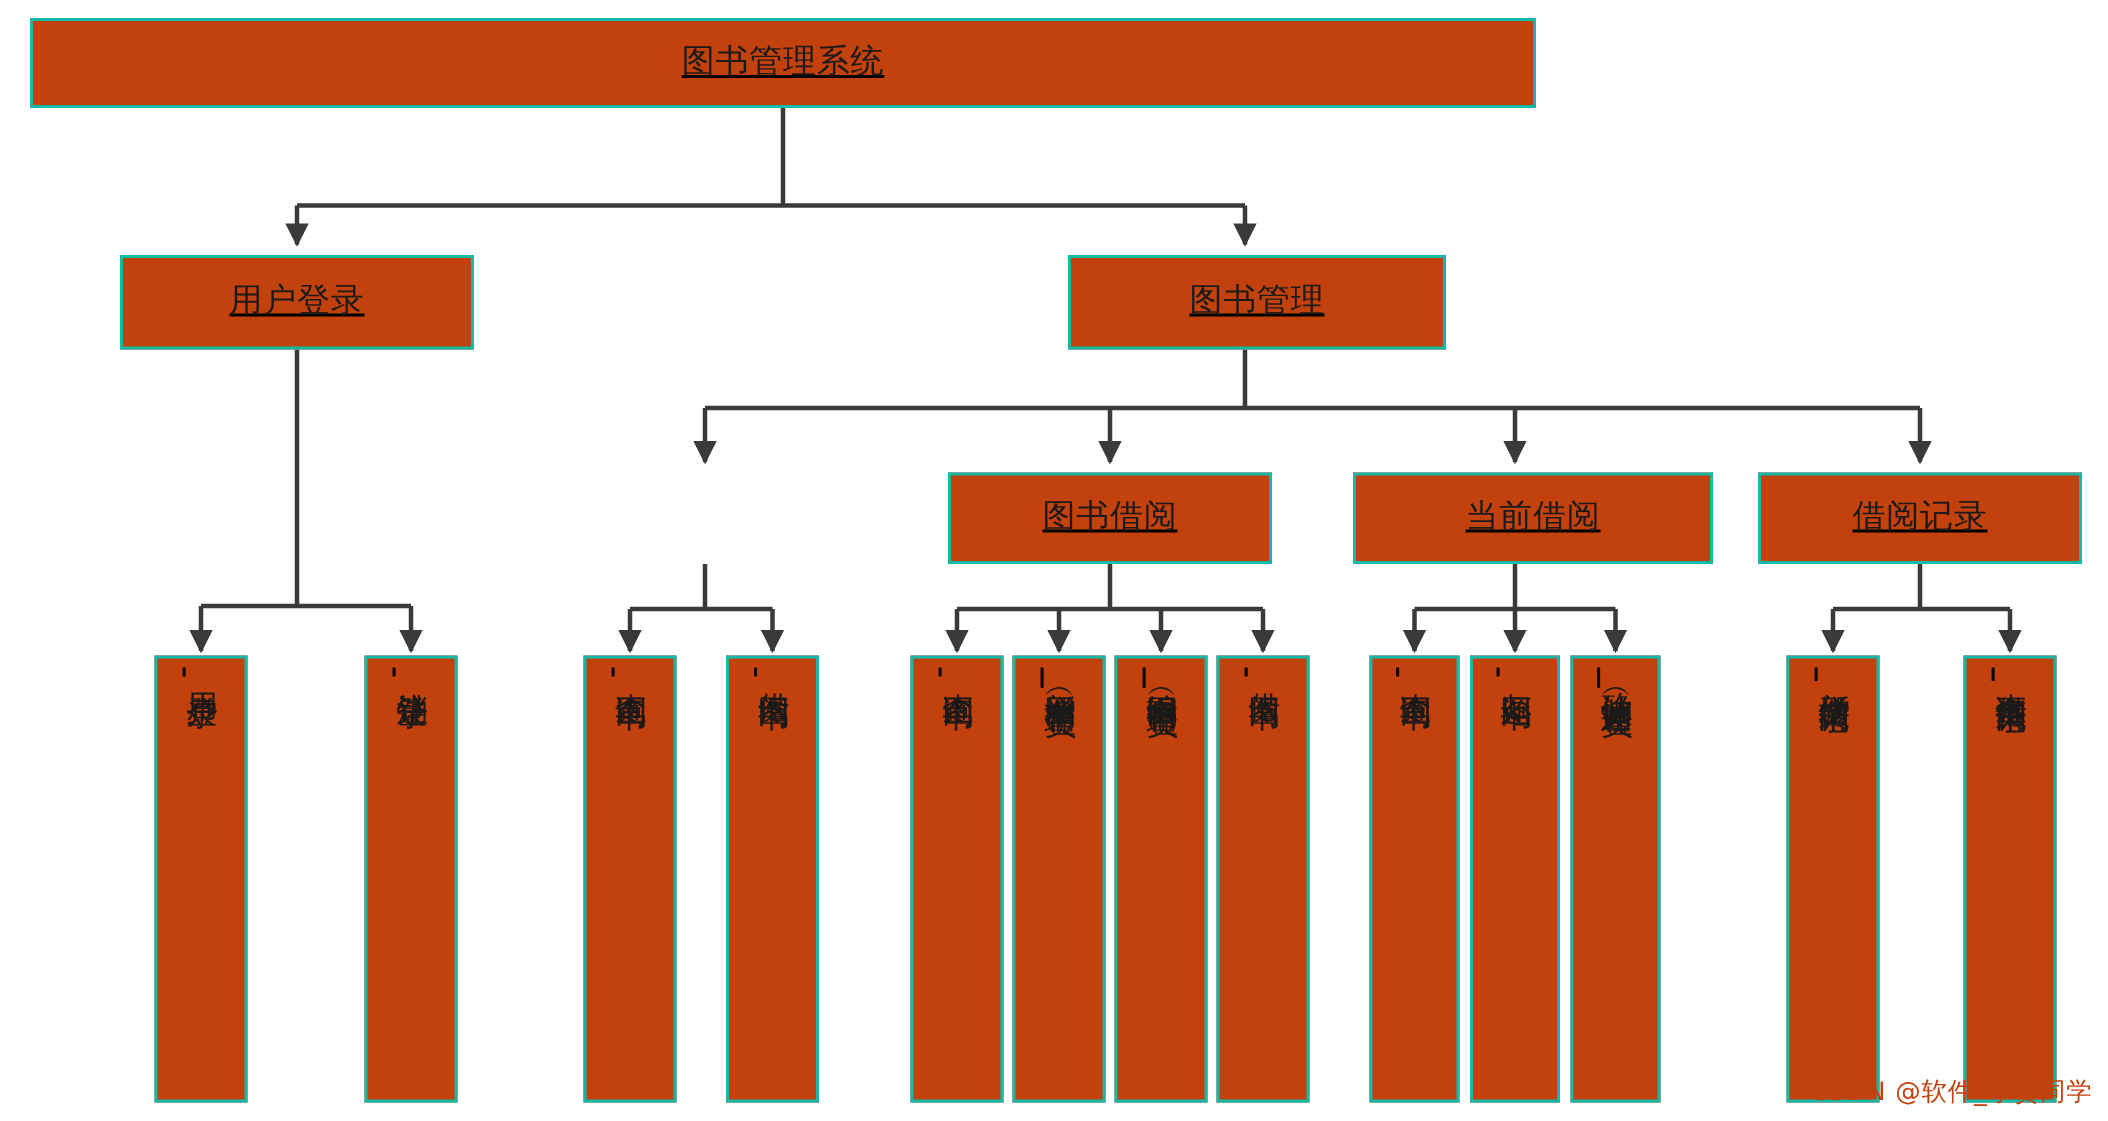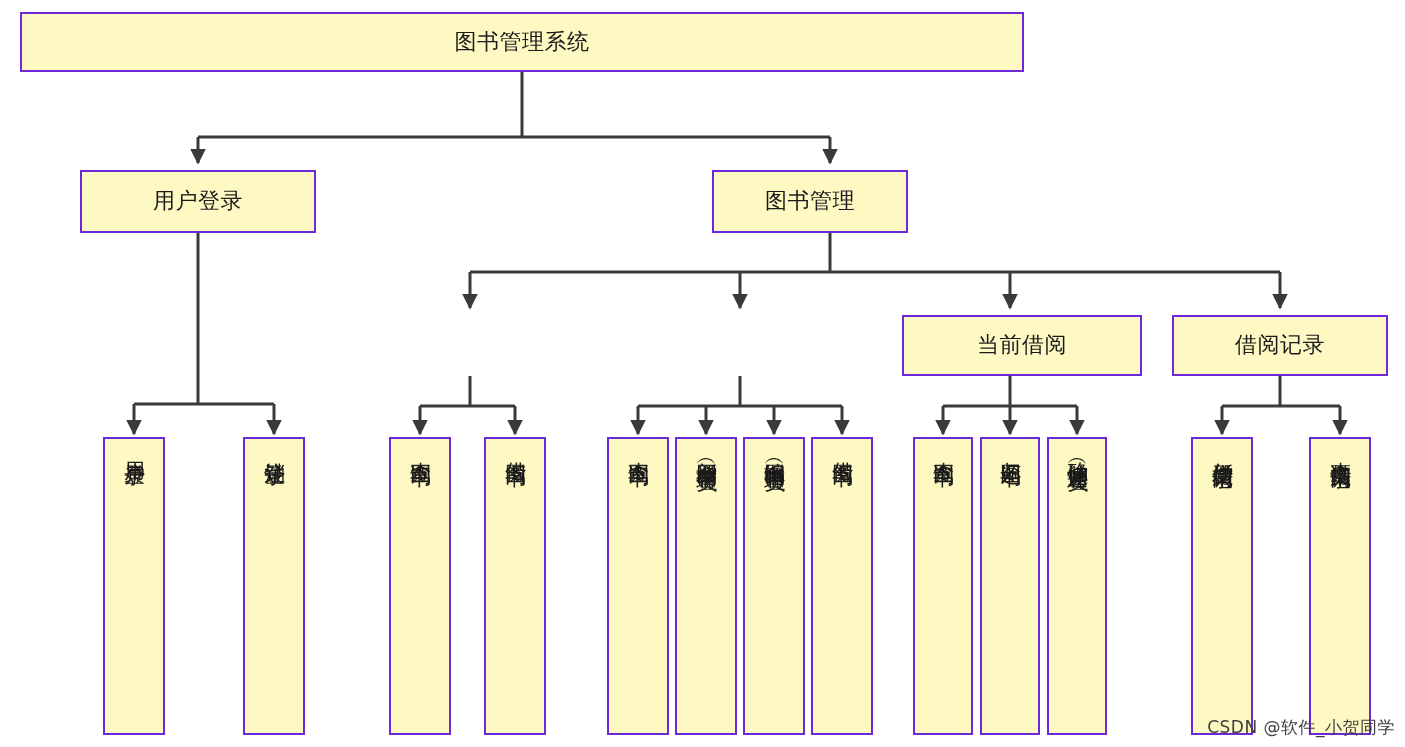--- a/index.html
+++ b/index.html
@@ -20,26 +20,27 @@
   #diagram-svg {
     position: absolute;
     left: 0;
     top: 0;
     width: 1405px;
     height: 747px;
   }
   .node-box {
     position: absolute;
     box-sizing: border-box;
-    background: #fef9c3;
-    border: 2px solid #6d28d9;
+    background: #c2410c;
+    border: 2px solid #14b8a6;
     display: flex;
     align-items: center;
     justify-content: center;
     overflow: hidden;
+    text-decoration: underline;
   }
   .node-label {
     color: #1a1a1a;
     font-family: "DejaVu Sans", "Liberation Sans", sans-serif;
     line-height: 1.12;
     text-align: center;
     white-space: nowrap;
     letter-spacing: 0.5px;
   }
   .node-h .node-label {
@@ -58,21 +59,21 @@
     font-size: 21px;
     letter-spacing: 1.5px;
     white-space: normal;
     margin: 0 auto;
   }
   #watermark {
     position: absolute;
     right: 10px;
     bottom: 8px;
     font-size: 17px;
-    color: #404040;
+    color: #c2410c;
     font-family: "DejaVu Sans", "Liberation Sans", sans-serif;
     letter-spacing: 0.5px;
     pointer-events: none;
     user-select: none;
   }
 </style>
 </head>
 <body>
 
 <div id="diagram-root">
@@ -127,24 +128,27 @@
     </g>
   </svg>
 
   <div class="node-box node-h node-root" style="left:20px; top:12px; width:1004px; height:60px;">
     <span class="node-label">图书管理系统</span>
   </div>
 
   <div class="node-box node-h" style="left:80px; top:170px; width:236px; height:63px;">
     <span class="node-label">用户登录</span>
   </div>
-  <div class="node-box node-h" style="left:712px; top:170px; width:196px; height:63px;justify-content:center;">
+  <div class="node-box node-h" style="left:712px; top:170px; width:252px; height:63px;justify-content:center;">
     <span class="node-label">图书管理</span>
   </div>
 
+  <div class="node-box node-h" style="left:632px; top:315px; width:216px; height:61px;">
+    <span class="node-label">图书借阅</span>
+  </div>
   <div class="node-box node-h" style="left:902px; top:315px; width:240px; height:61px;">
     <span class="node-label">当前借阅</span>
   </div>
   <div class="node-box node-h" style="left:1172px; top:315px; width:216px; height:61px;">
     <span class="node-label">借阅记录</span>
   </div>
 
   <div class="node-box node-v" style="left:103px; top:437px; width:62px; height:298px;">
     <span class="node-label">用户登录</span>
   </div>

